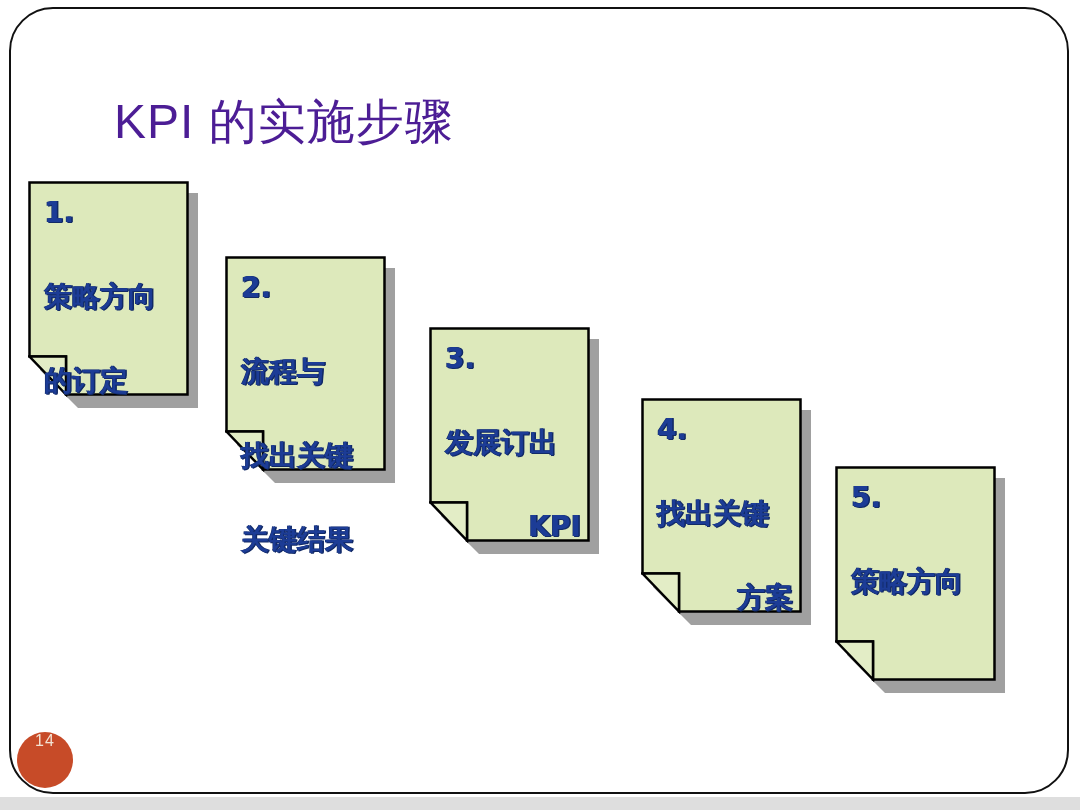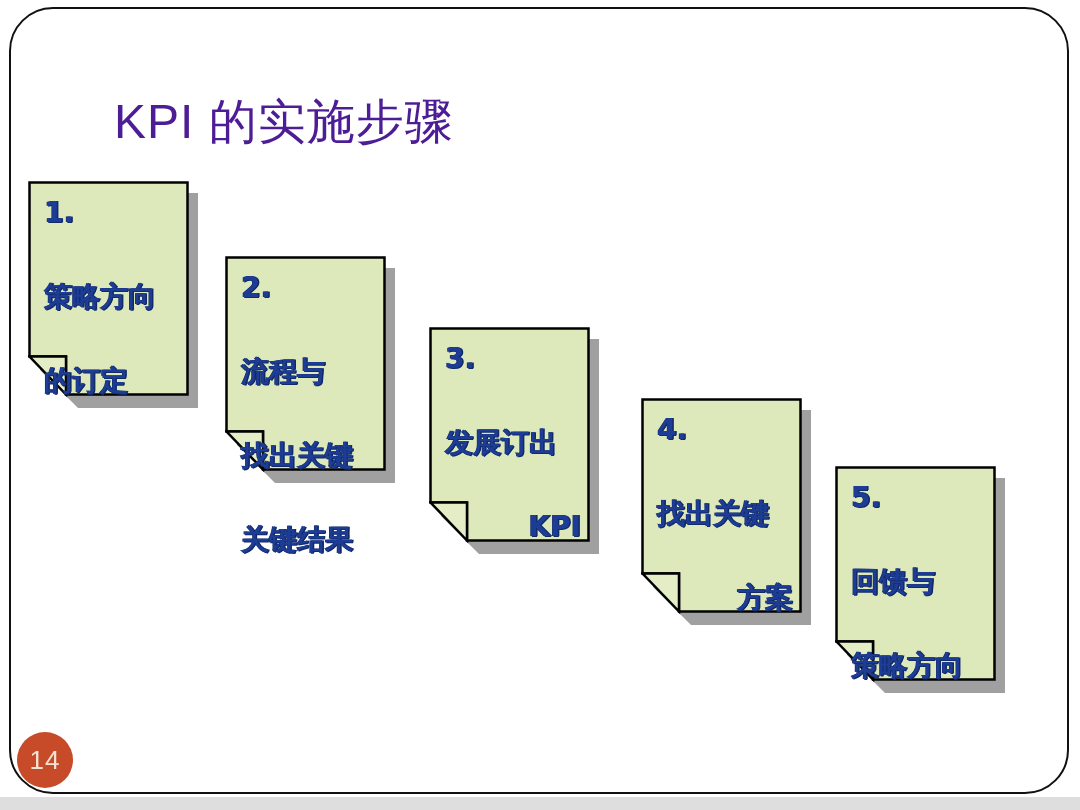--- a/index.html
+++ b/index.html
@@ -39,22 +39,22 @@
   .note-line.center{text-align:right;}
   
   #note-1{left:28px;  top:181px;}
   #note-2{left:225px; top:256px;}
   #note-3{left:429px; top:327px;}
   #note-4{left:641px; top:398px;}
   #note-5{left:835px; top:466px;}
   .page-badge{
     position:absolute;left:17px;top:732px;width:56px;height:56px;
     border-radius:50%;background:#c74b28;
-    display:flex;align-items:center;justify-content:center;
-    color:#f3e3d3;font-size:26px;letter-spacing:1px;
+    display:flex;justify-content:center;
+    color:#f3e3d3;font-size:16px;letter-spacing:1px;
   }
 </style>
 </head>
 <body>
 
 <div class="slide-frame"></div>
 <div class="bottom-strip"></div>
 
 <div class="slide-title">KPI 的实施步骤</div>
 
@@ -112,20 +112,19 @@
 </div>
 
 <div class="note" id="note-5">
   <svg width="172" height="229" viewBox="0 0 172 229">
     <polygon points="170,14 170,227 50,227 12,189 12,12 170,12" fill="#8f8f8f" stroke="none" opacity="0.85"></polygon>
     <path d="M1.5,1.5 H159.5 V213.5 H38 V175.5 H1.5 Z" fill="#dde9bb" stroke="#000" stroke-width="2.5"></path>
     <path d="M1.5,175.5 H38 V213.5 Z" fill="#e3edc6" stroke="#000" stroke-width="2.5" stroke-linejoin="miter"></path>
   </svg>
   <div class="note-text">
     <span class="note-num">5.</span>
-    <span class="note-line">回馈与</span>
     <span class="note-line">策略方向</span>
   </div>
 </div>
 
 <div class="page-badge">
   <span>14</span>
 </div>
 
 </body></html>

